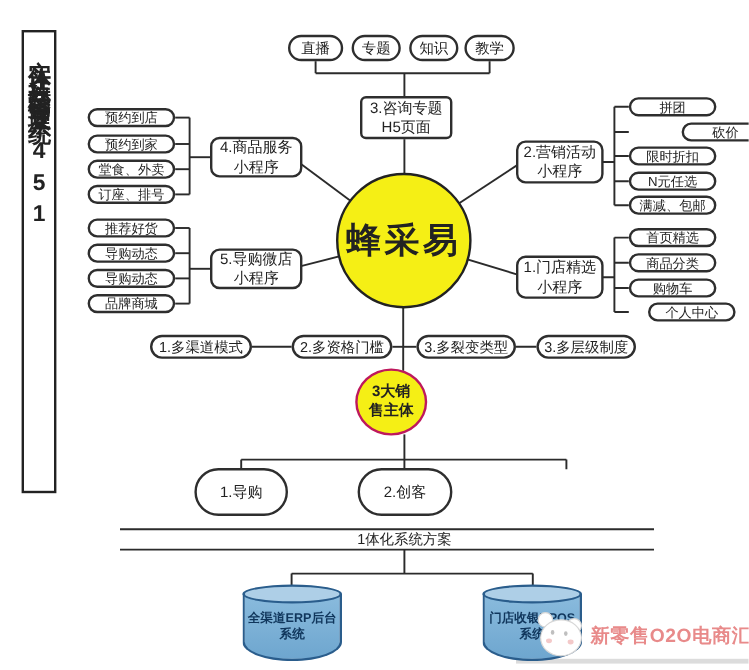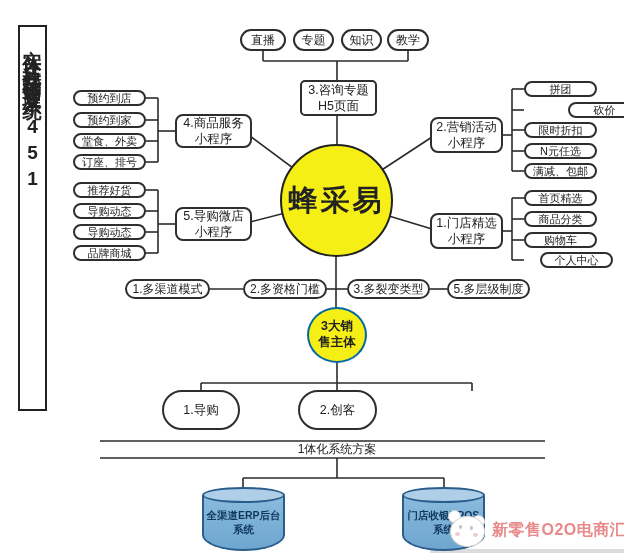--- a/index.html
+++ b/index.html
@@ -26,22 +26,22 @@
     writing-mode:vertical-rl;text-orientation:upright;
     font-size:19px;font-weight:bold;letter-spacing:5px;margin-top:8px;line-height:1;
   }
   .hub{
     position:absolute;left:280px;top:144px;width:113px;height:113px;z-index:2;
     border-radius:50%;border:2.5px solid #222;box-sizing:border-box;
     display:flex;align-items:center;justify-content:center;
     font-size:29px;font-weight:bold;letter-spacing:3px;
   }
   .subhub{
-    position:absolute;left:307px;top:307px;width:60px;height:56px;z-index:2;
-    border-radius:50%;border:2px solid #0369a1;box-sizing:border-box;
+    position:absolute;left:296px;top:307px;width:60px;height:56px;z-index:2;
+    border-radius:50%;border:2px solid #be185d;box-sizing:border-box;
     display:flex;flex-direction:column;align-items:center;justify-content:center;
     font-size:12.5px;font-weight:bold;line-height:1.25;
   }
   .intlabel{
     position:absolute;left:287px;top:442px;width:100px;height:15px;z-index:2;
     display:flex;align-items:center;justify-content:center;font-size:12px;
   }
   .cylinder{position:absolute;width:83px;height:64px;z-index:2;}
   .cyl-top{
     position:absolute;left:0;top:0;width:100%;height:16px;border-radius:50%;
@@ -237,21 +237,21 @@
   <div class="node midpill" style="left:125px;top:279px;width:85px;height:20px;">
       <span>1.多渠道模式</span>
     </div>
   <div class="node midpill" style="left:243px;top:279px;width:84px;height:20px;">
       <span>2.多资格门槛</span>
     </div>
   <div class="node midpill" style="left:347px;top:279px;width:83px;height:20px;">
       <span>3.多裂变类型</span>
     </div>
   <div class="node midpill" style="left:447px;top:279px;width:83px;height:20px;">
-      <span>5.多层级制度</span>
+      <span>3.多层级制度</span>
     </div>
 
   <div class="subhub" style="background:#f5ef15;">
     <span>3大销</span>
     <span>售主体</span>
   </div>
 
   <div class="node bigbox" style="left:162px;top:390px;width:78px;height:40px;">
       <span>1.导购</span>
     </div>

